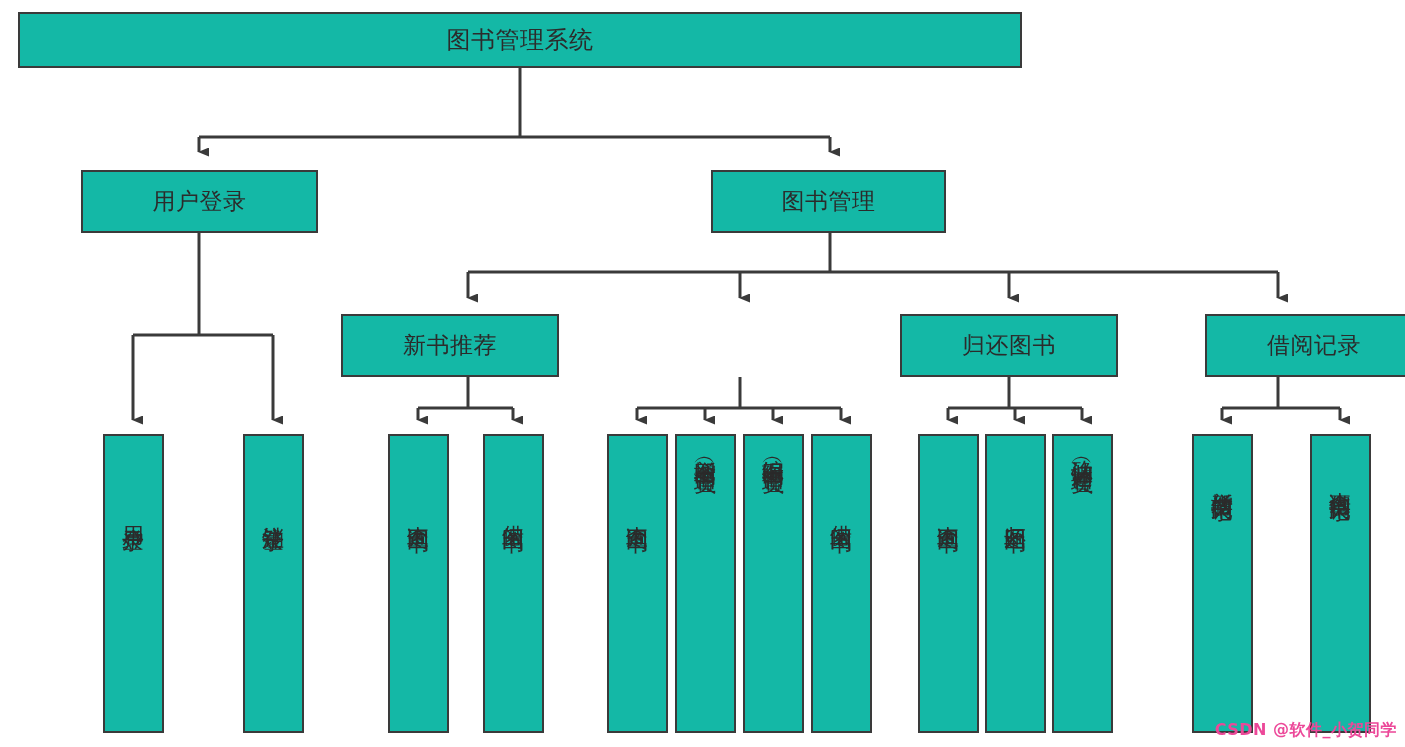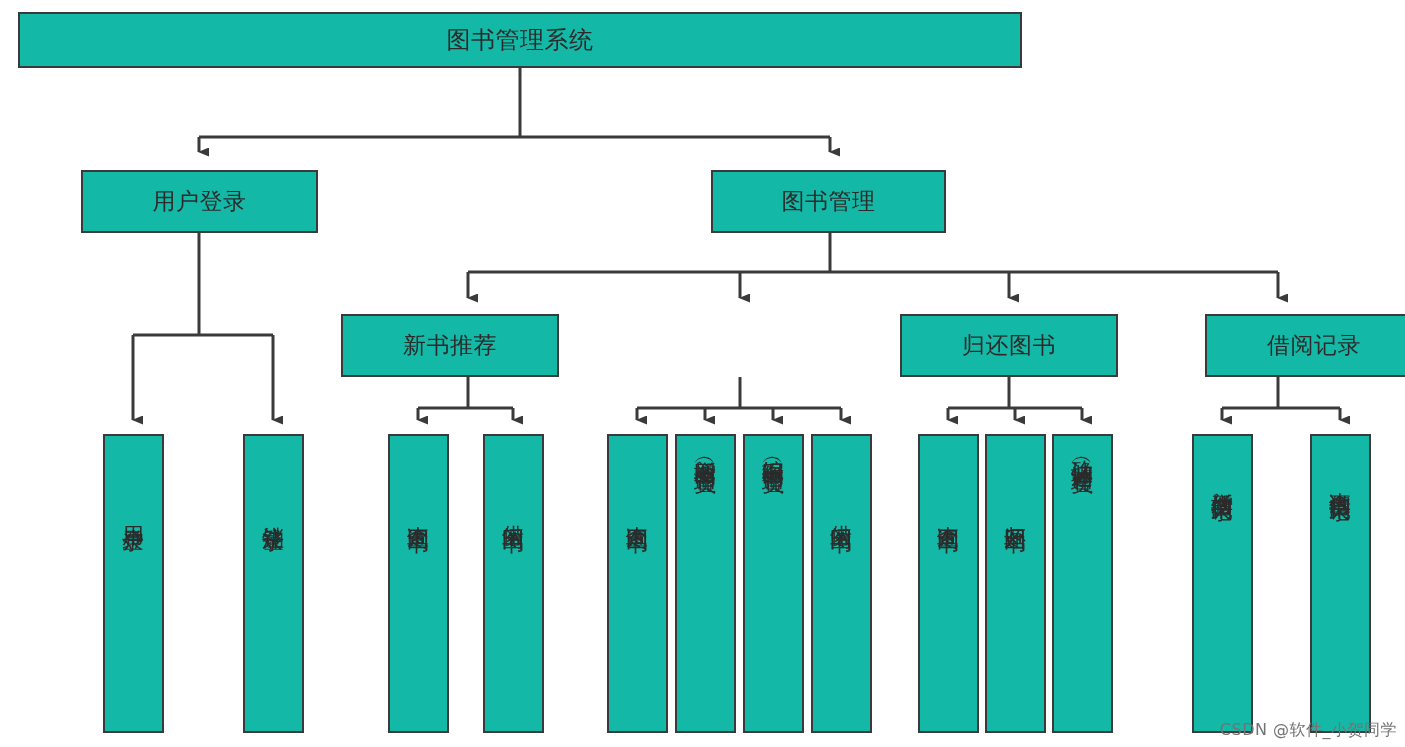--- a/index.html
+++ b/index.html
@@ -62,24 +62,25 @@
     font-size: 22px;
     line-height: 1.05;
     letter-spacing: 2px;
     white-space: nowrap;
   }
   #watermark {
     position: absolute;
     right: 8px;
     bottom: 6px;
     font-size: 16px;
-    color: #737373;
+    color: #ec4899;
     white-space: nowrap;
     letter-spacing: 0.5px;
     user-select: none;
+    font-weight: bold;
   }
 </style>
 </head>
 <body>
 
 <div id="diagram-root">
 
   <svg id="edges-layer" width="1405" height="747" viewBox="0 0 1405 747">
     <defs>
       <marker id="arrowhead" markerWidth="9" markerHeight="11" refX="4.5" refY="10" orient="auto" markerUnits="userSpaceOnUse">

